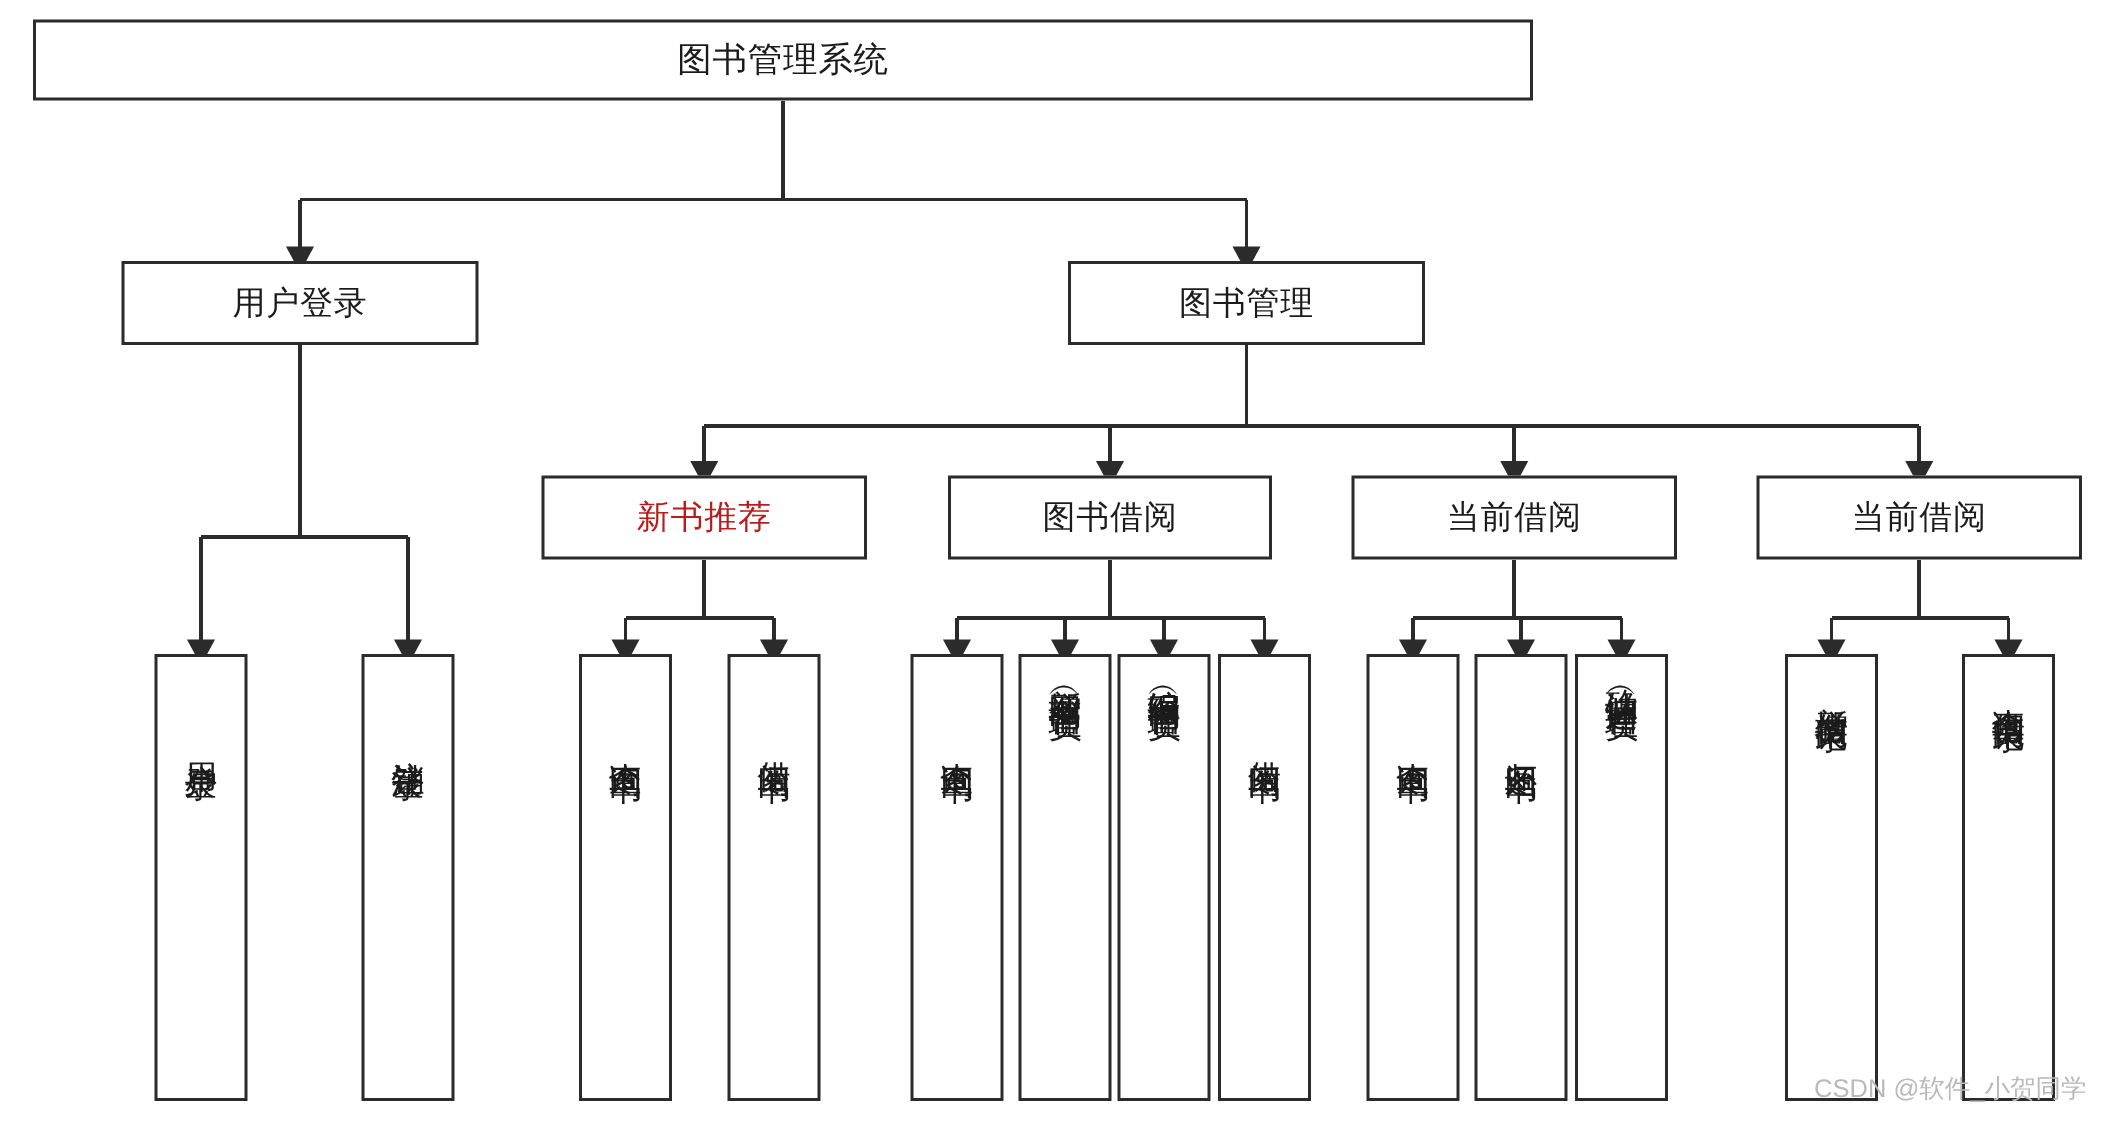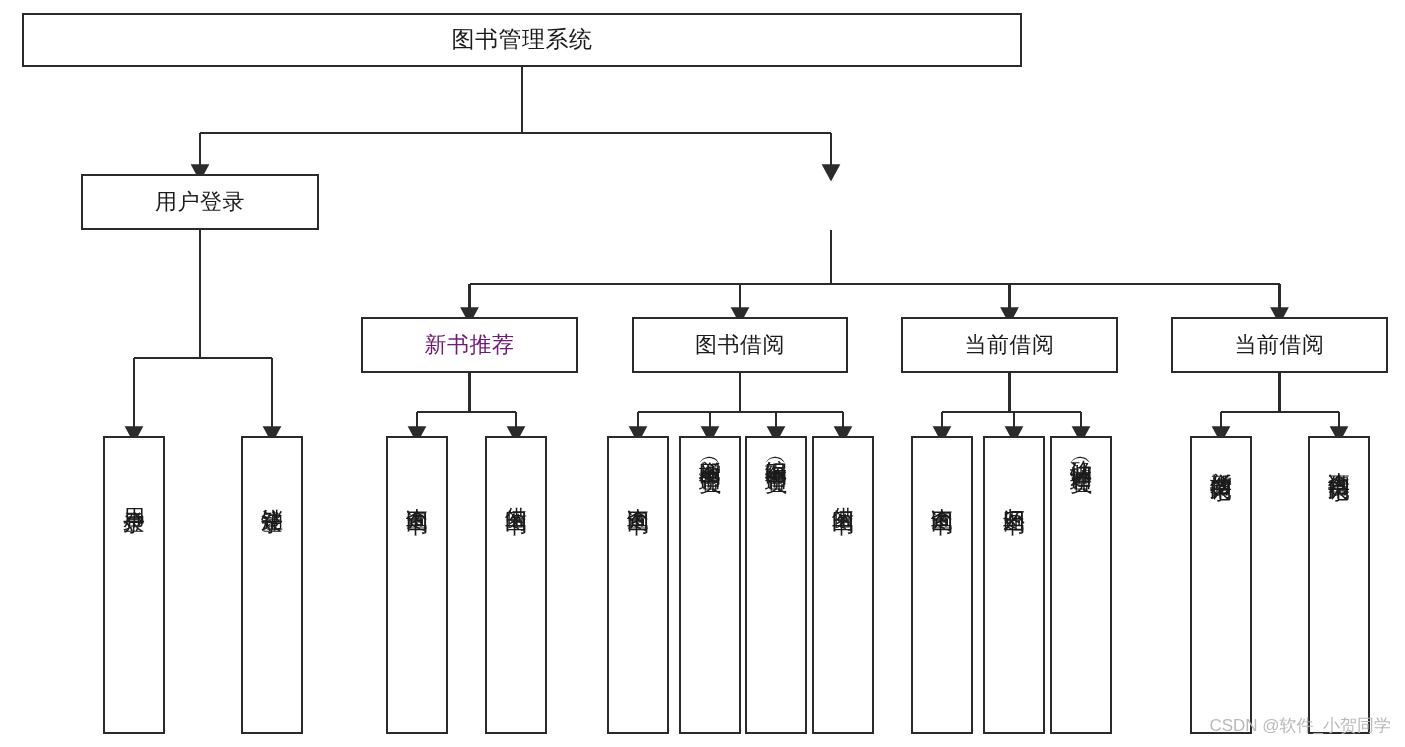--- a/index.html
+++ b/index.html
@@ -126,22 +126,25 @@
       </g>
   </svg>
 
   <div class="node horiz root" style="left: 22px; top: 13px; width: 1000px; height: 54px; border-color: rgb(43, 43, 43); background: rgb(255, 255, 255); color: rgb(27, 27, 27);">
     <span class="node-label">图书管理系统</span>
   </div>
 
   <div class="node horiz" style="left: 81px; top: 174px; width: 238px; height: 56px; border-color: rgb(43, 43, 43); background: rgb(255, 255, 255); color: rgb(27, 27, 27);">
     <span class="node-label">用户登录</span>
   </div>
-
-  <div class="node horiz" style="left: 361px; top: 317px; width: 217px; height: 56px; border-color: rgb(43, 43, 43); background: rgb(255, 255, 255); color: #701a75;">
+  <div class="node horiz" style="left: 712px; top: 174px; width: 238px; height: 56px; border-color: rgb(43, 43, 43); background: rgb(255, 255, 255); color: rgb(27, 27, 27);">
+    <span class="node-label">图书管理</span>
+  </div>
+
+  <div class="node horiz" style="left: 361px; top: 317px; width: 217px; height: 56px; border-color: rgb(43, 43, 43); background: rgb(255, 255, 255); color: #b91c1c;">
     <span class="node-label">新书推荐</span>
   </div>
   <div class="node horiz" style="left: 632px; top: 317px; width: 216px; height: 56px; border-color: rgb(43, 43, 43); background: rgb(255, 255, 255); color: rgb(27, 27, 27);">
     <span class="node-label">图书借阅</span>
   </div>
   <div class="node horiz" style="left: 901px; top: 317px; width: 217px; height: 56px; border-color: rgb(43, 43, 43); background: rgb(255, 255, 255); color: rgb(27, 27, 27);">
     <span class="node-label">当前借阅</span>
   </div>
   <div class="node horiz" style="left: 1171px; top: 317px; width: 217px; height: 56px; border-color: rgb(43, 43, 43); background: rgb(255, 255, 255); color: rgb(27, 27, 27);">
     <span class="node-label">当前借阅</span>

